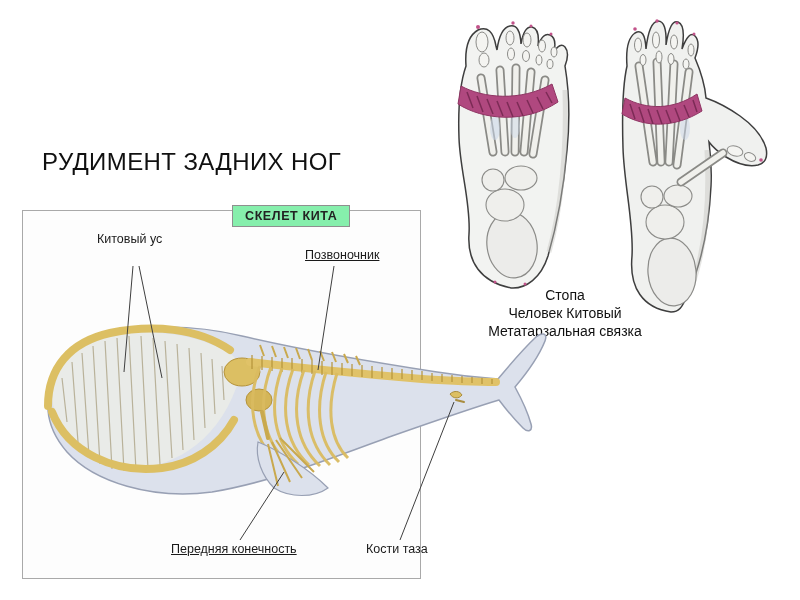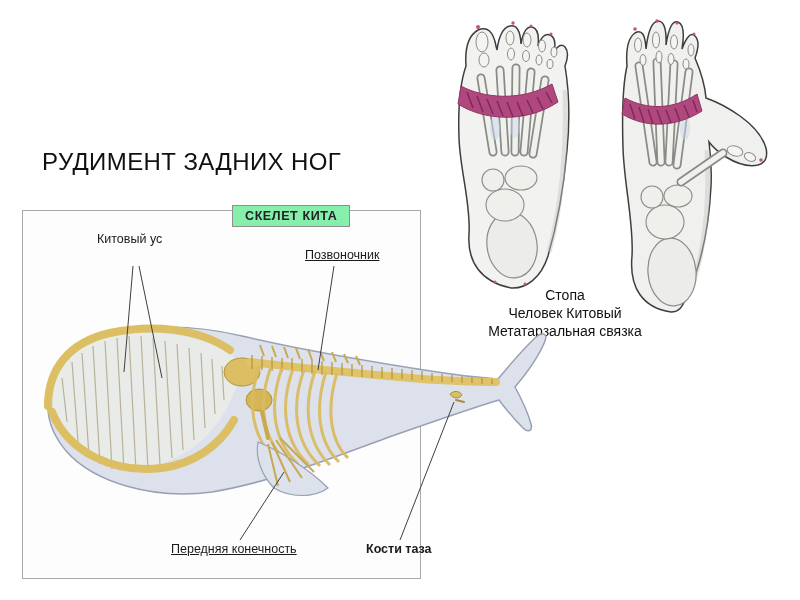--- a/index.html
+++ b/index.html
@@ -18,21 +18,21 @@
     border:1px solid #a9a9a9;background:#fdfdfd;
   }
   .whale-title-box{
     left:232px;top:205px;padding:3px 12px;border:1px solid #8f8f8f;
     background:#86efac;font-weight:bold;font-size:12.5px;letter-spacing:.6px;color:#222;
   }
   .whale-label{font-size:12.5px;color:#1a1a1a;white-space:nowrap;}
   .lbl-baleen{left:97px;top:232px;}
   .lbl-spine{left:305px;top:248px;text-decoration:underline;}
   .lbl-front-limb{left:171px;top:542px;text-decoration:underline;}
-  .lbl-pelvis{left:366px;top:542px;font-weight:bold;}
+  .lbl-pelvis{left:366px;top:542px;}
   .feet-caption{
     left:486px;top:286px;width:158px;text-align:center;
     font-size:14px;line-height:1.3;color:#111;
   }
   svg{display:block;}
 </style>
 </head>
 <body>
 
 <div style="position:absolute;inset:0;">

